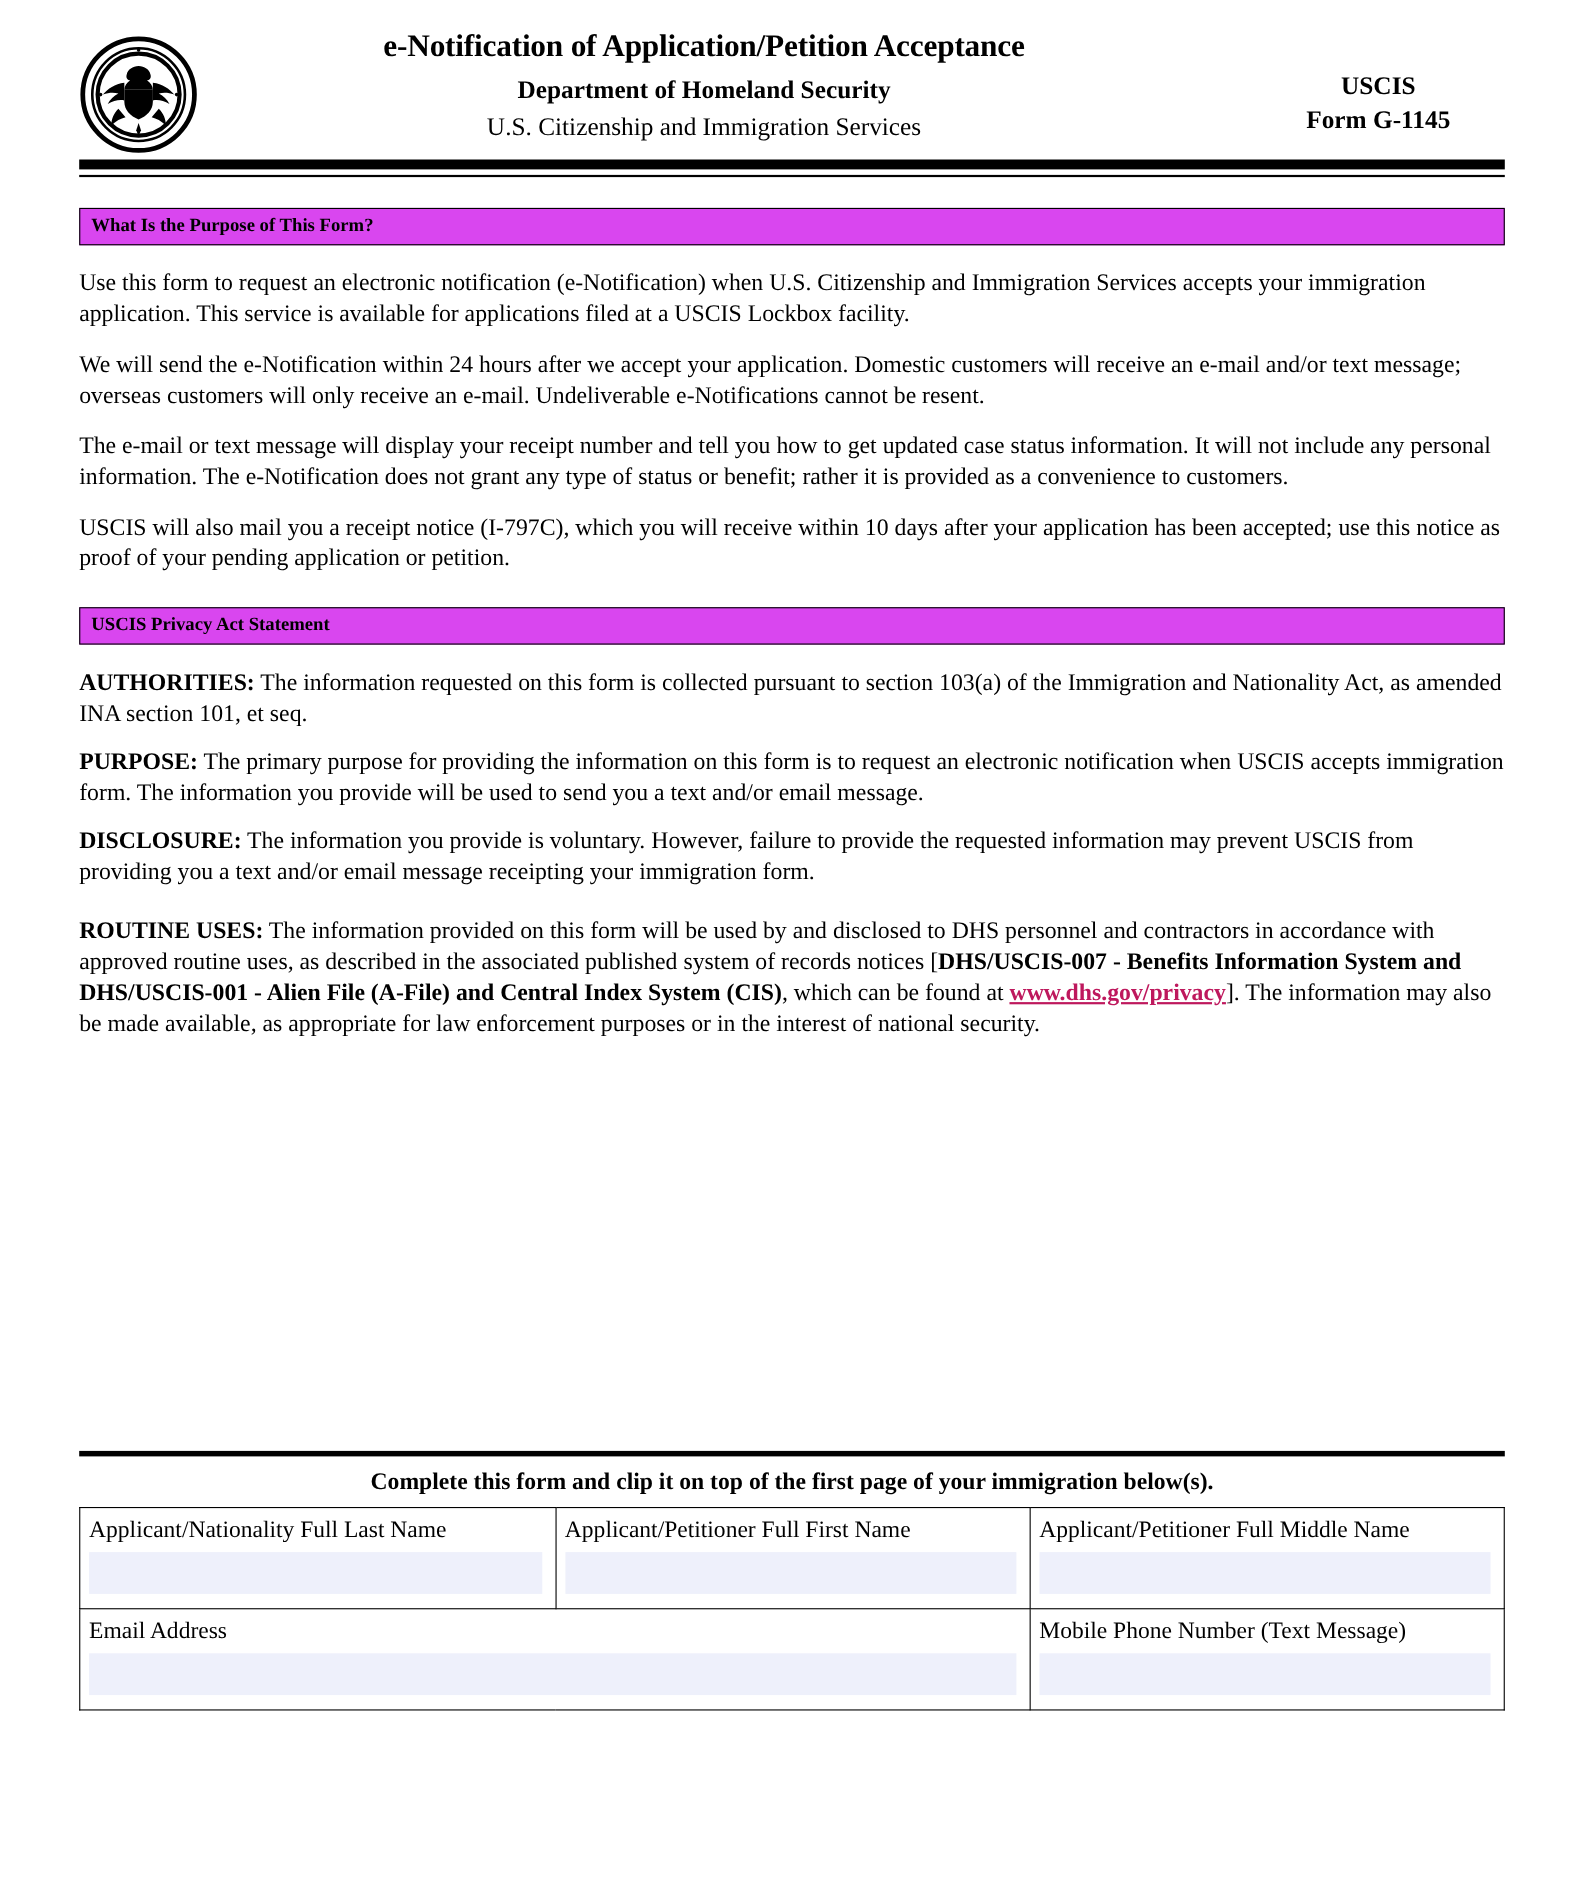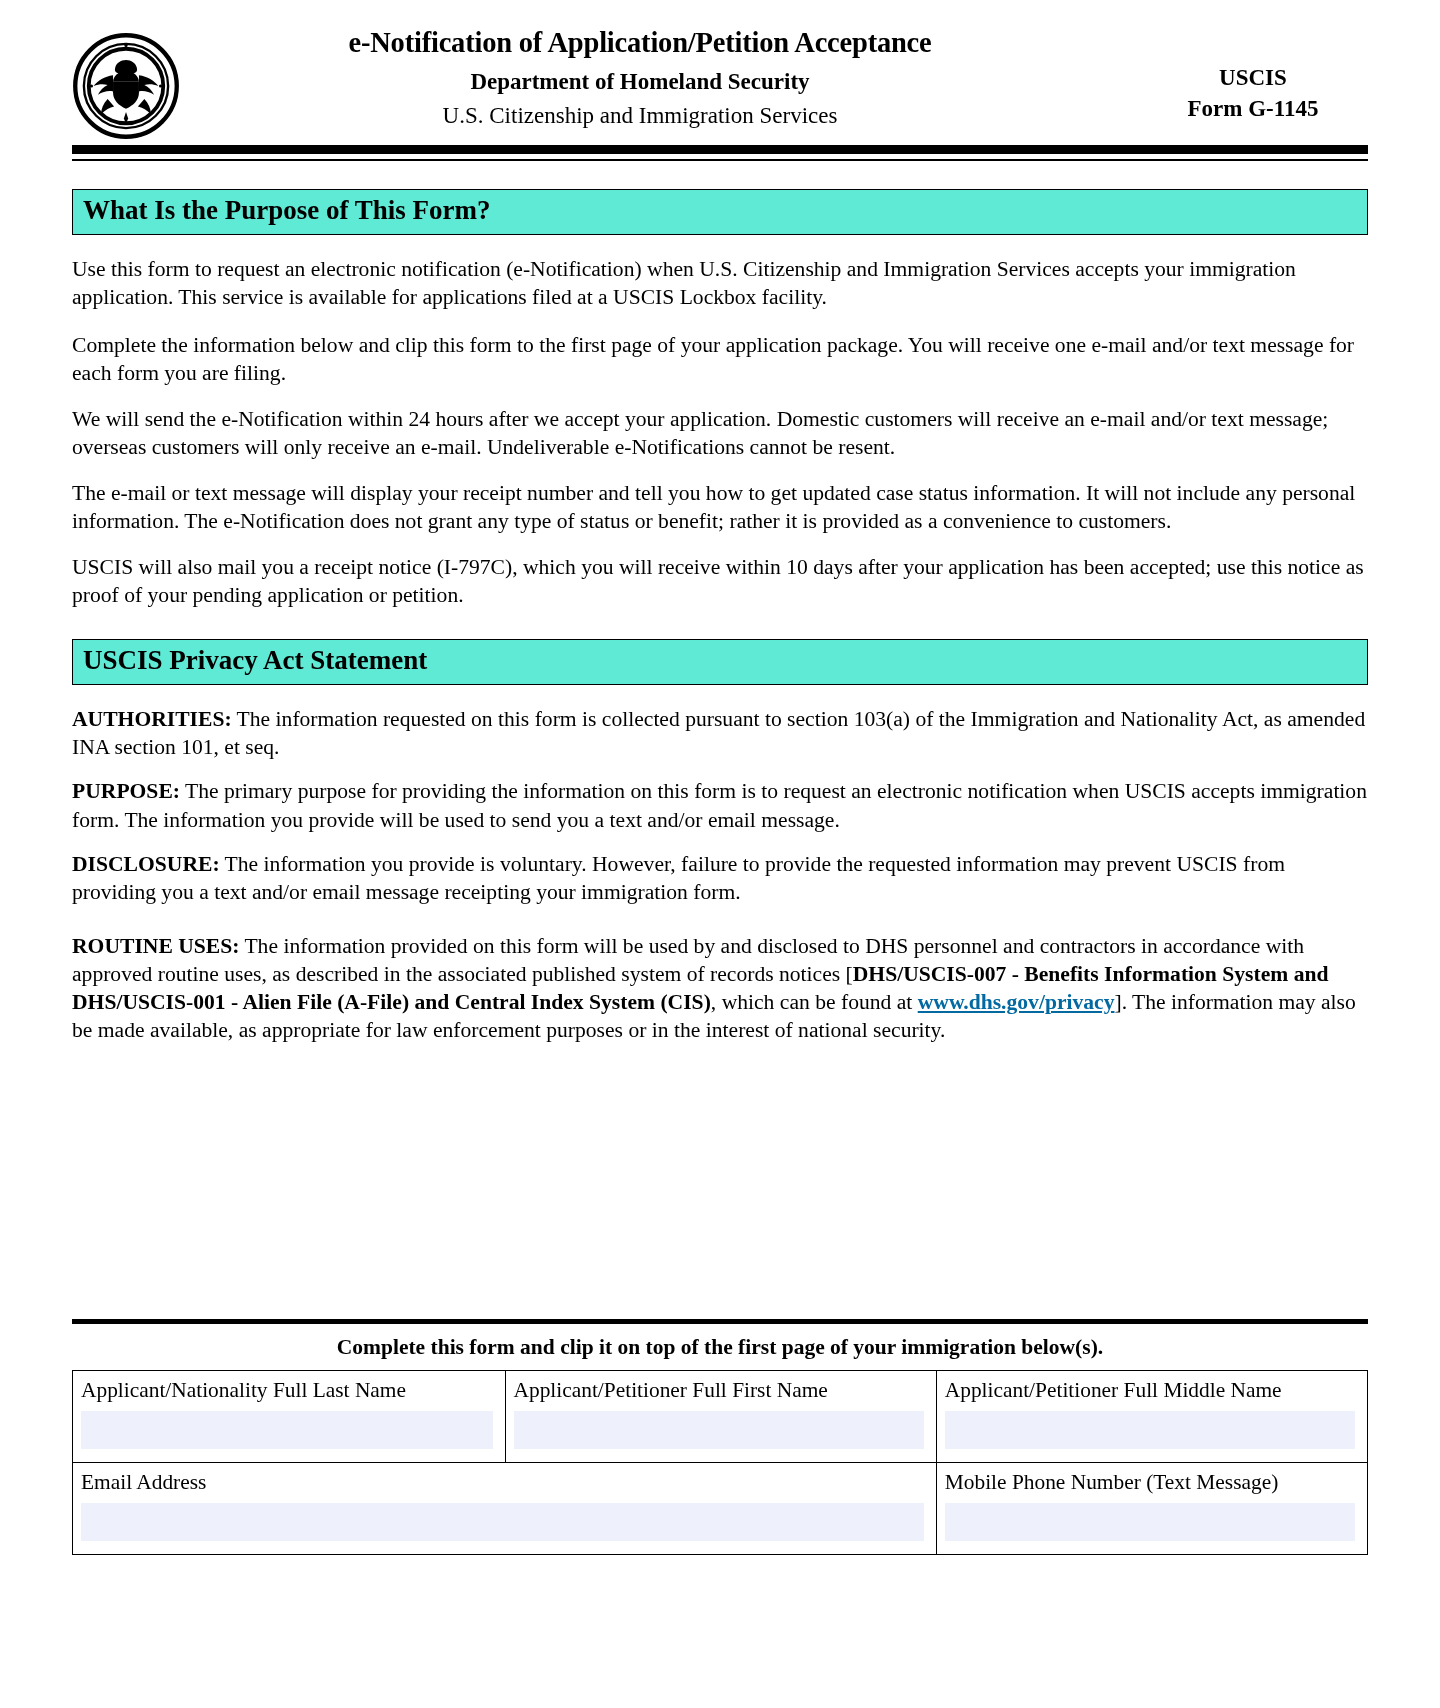--- a/index.html
+++ b/index.html
@@ -80,45 +80,45 @@
     margin: 5px 72px 0 72px;
     height: 2px;
     background: #000000;
   }
 
   
   .content {
     padding: 0 72px;
   }
   .section-bar {
-    background: #5eead4;
+    background: #d946ef;
     border: 1.6px solid #000000;
     padding: 5px 10px 7px 10px;
-    font-size: 27px;
+    font-size: 17px;
     font-weight: bold;
     line-height: 1.18;
   }
   .sec-purpose   { margin-top: 28px; }
   .sec-general   { margin-top: 30px; }
   .sec-privacy   { margin-top: 30px; }
 
   p.body {
     font-size: 21.6px;
     line-height: 1.30;
     margin: 18px 0 0 0;
     text-align: left;
   }
   p.body.first { margin-top: 20px; }
   p.tight { margin-top: 16px; }
   p.gap   { margin-top: 26px; }
 
   .lbl { font-weight: bold; }
   .bold { font-weight: bold; }
   a.privacy-link {
-    color: #0369a1;
+    color: #be185d;
     font-weight: bold;
     text-decoration: underline;
   }
 
   
   .bottom {
     position: absolute;
     left: 72px;
     right: 72px;
     bottom: 40px;
@@ -208,21 +208,20 @@
   </div>
 
   <div class="rule-thick"></div>
   <div class="rule-thin"></div>
 
   <div class="content">
 
     <div class="section-bar sec-purpose">What Is the Purpose of This Form?</div>
     <p class="body first">Use this form to request an electronic notification (e-Notification) when U.S. Citizenship and Immigration Services accepts your immigration application.  This service is available for applications filed at a USCIS Lockbox facility.</p>
 
-    <p class="body first">Complete the information below and clip this form to the first page of your application package.  You will receive one e-mail and/or text message for each form you are filing.</p>
     <p class="body">We will send the e-Notification within 24 hours after we accept your application.  Domestic customers will receive an e-mail and/or text message; overseas customers will only receive an e-mail.  Undeliverable e-Notifications cannot be resent.</p>
     <p class="body">The e-mail or text message will display your receipt number and tell you how to get updated case status information. It will not include any personal information.  The e-Notification does not grant any type of status or benefit; rather it is provided as a convenience to customers.</p>
     <p class="body">USCIS will also mail you a receipt notice (I-797C), which you will receive within 10 days after your application has been accepted; use this notice as proof of your pending application or petition.</p>
 
     <div class="section-bar sec-privacy">USCIS Privacy Act Statement</div>
 
     <p class="body first">
       <span class="lbl">AUTHORITIES:</span>
       <span>The information requested on this form is collected pursuant to section 103(a) of the Immigration and Nationality Act, as amended INA section 101, et seq.</span>
     </p>

